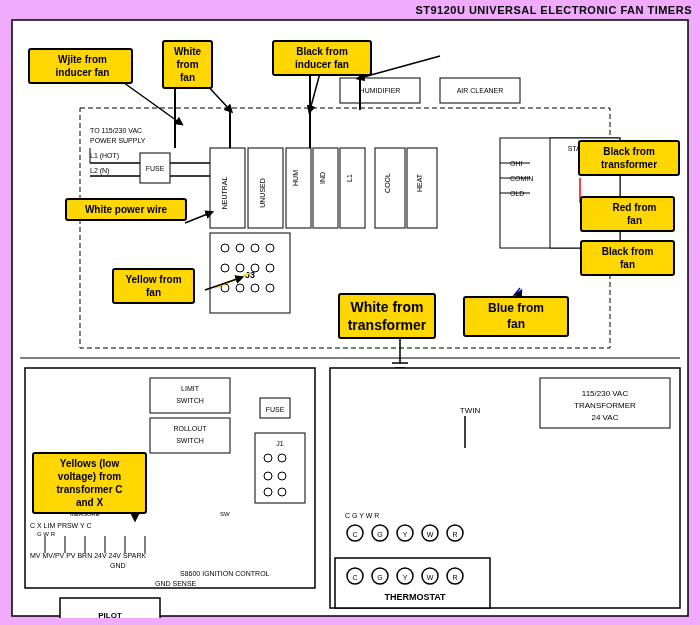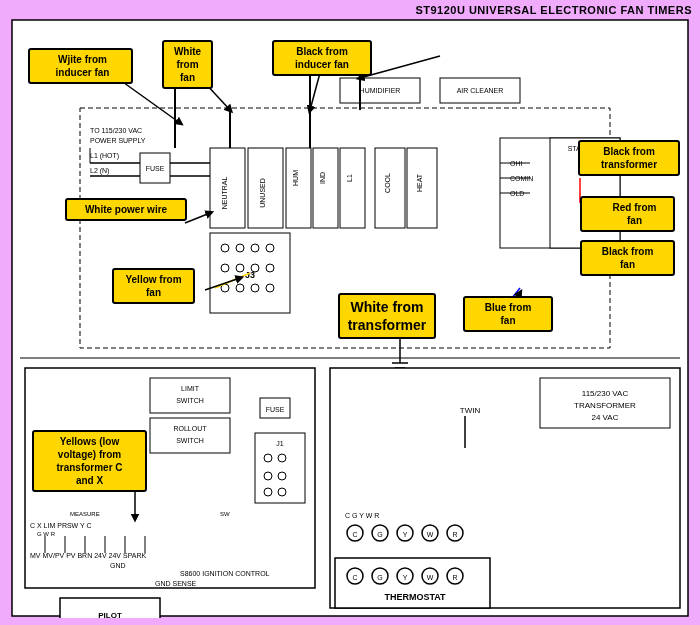--- a/index.html
+++ b/index.html
@@ -306,18 +306,18 @@
     <div class="label" style="top:180px; left:55px; width:122px; font-size:10px;">White power wire</div>
 
     <div class="label" style="top:178px; left:570px; width:95px; font-size:10px;padding-left:19px;">Red from<br>fan</div>
 
     <div class="label" style="top:250px; left:102px; width:83px; font-size:10px;">Yellow from<br>fan</div>
 
     <div class="label" style="top:222px; left:570px; width:95px; font-size:10px;">Black from<br>fan</div>
 
     <div class="label" style="top:275px; left:328px; width:98px; font-size:14px;">White from<br>transformer</div>
 
-    <div class="label" style="top:278px; left:453px; width:90px; font-size:10px;">Blue from<br>fan</div>
-
-    <div class="label" style="top:412px; left:22px; width:115px; font-size:10px;">Yellows (low<br>voltage) from<br>transformer C<br>and X</div>
+    <div class="label" style="top:278px; left:453px; width:106px; font-size:12px;">Blue from<br>fan</div>
+
+    <div class="label" style="top:434px; left:22px; width:115px; font-size:10px;">Yellows (low<br>voltage) from<br>transformer C<br>and X</div>
 
   </div>
 </div>
 
 </body></html>

